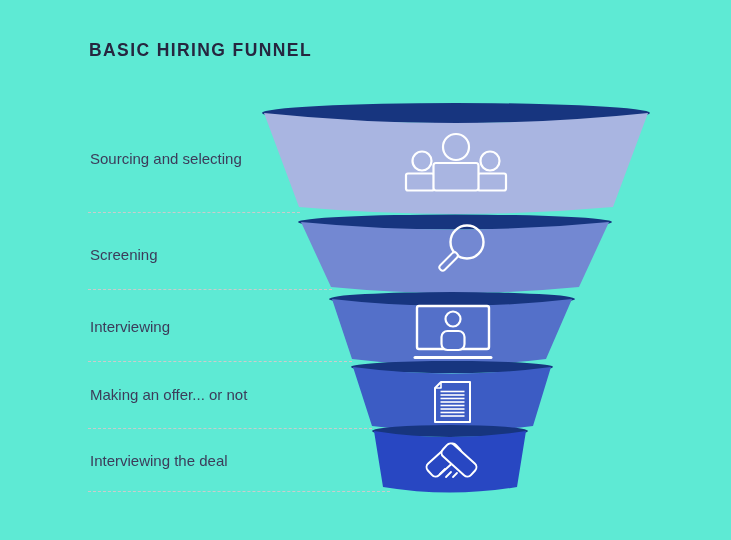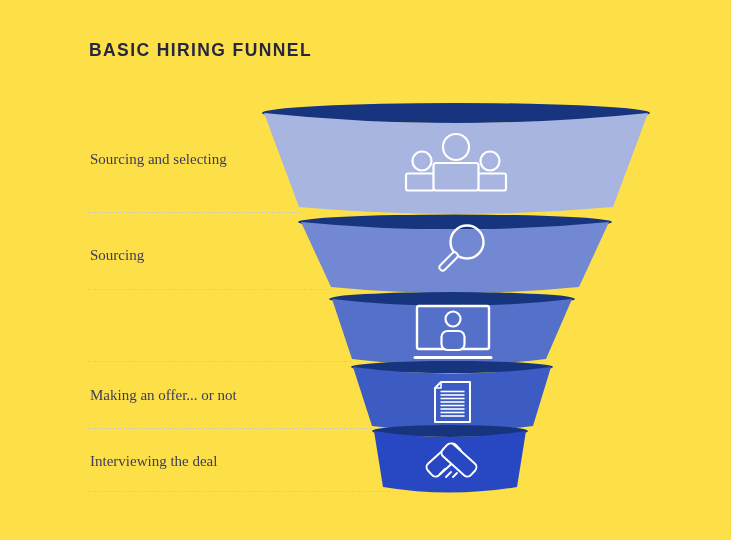--- a/index.html
+++ b/index.html
@@ -1,27 +1,27 @@
 <!DOCTYPE html>
 <html><head>
 <meta charset="utf-8">
 <style>
   html,body{margin:0;padding:0;background:#ffffff;}
   .canvas{
-    position:relative;width:731px;height:540px;background:#fde047;
+    position:relative;width:731px;height:540px;background:#5eead4;
     font-family:"Liberation Sans",sans-serif;overflow:hidden;
   }
   .page-title{
     position:absolute;left:89px;top:40px;margin:0;
     font-size:17.5px;font-weight:700;letter-spacing:1.4px;
     color:#26263f;white-space:nowrap;
   }
   .stage-label{
     position:absolute;left:90px;font-size:15px;color:#3c3c5a;
-    white-space:nowrap;line-height:20px;font-family:Liberation Serif, serif;
+    white-space:nowrap;line-height:20px;
   }
   .stage-label.l0{top:149px;}
   .stage-label.l1{top:245px;}
   .stage-label.l2{top:317px;}
   .stage-label.l3{top:385px;text-align:center;}
   .stage-label.l4{top:451px;}
   .dotted{
     position:absolute;left:88px;height:0;border-top:1px dashed #cbcbcb;
   }
   .dotted.d0{top:212px;width:212px;}
@@ -33,21 +33,22 @@
   .icon-stroke{stroke:#ffffff;fill:none;}
 </style>
 </head>
 <body>
 
 <div class="canvas">
 
   <h1 class="page-title">BASIC HIRING FUNNEL</h1>
 
   <div class="stage-label l0">Sourcing and selecting</div>
-  <div class="stage-label l1">Sourcing</div>
+  <div class="stage-label l1">Screening</div>
+  <div class="stage-label l2">Interviewing</div>
   <div class="stage-label l3">Making an offer... or not</div>
   <div class="stage-label l4">Interviewing the deal</div>
 
   <div class="dotted d0"></div>
   <div class="dotted d1"></div>
   <div class="dotted d2"></div>
   <div class="dotted d3"></div>
   <div class="dotted d4"></div>
 
   <svg class="funnel" viewBox="0 0 731 540">

